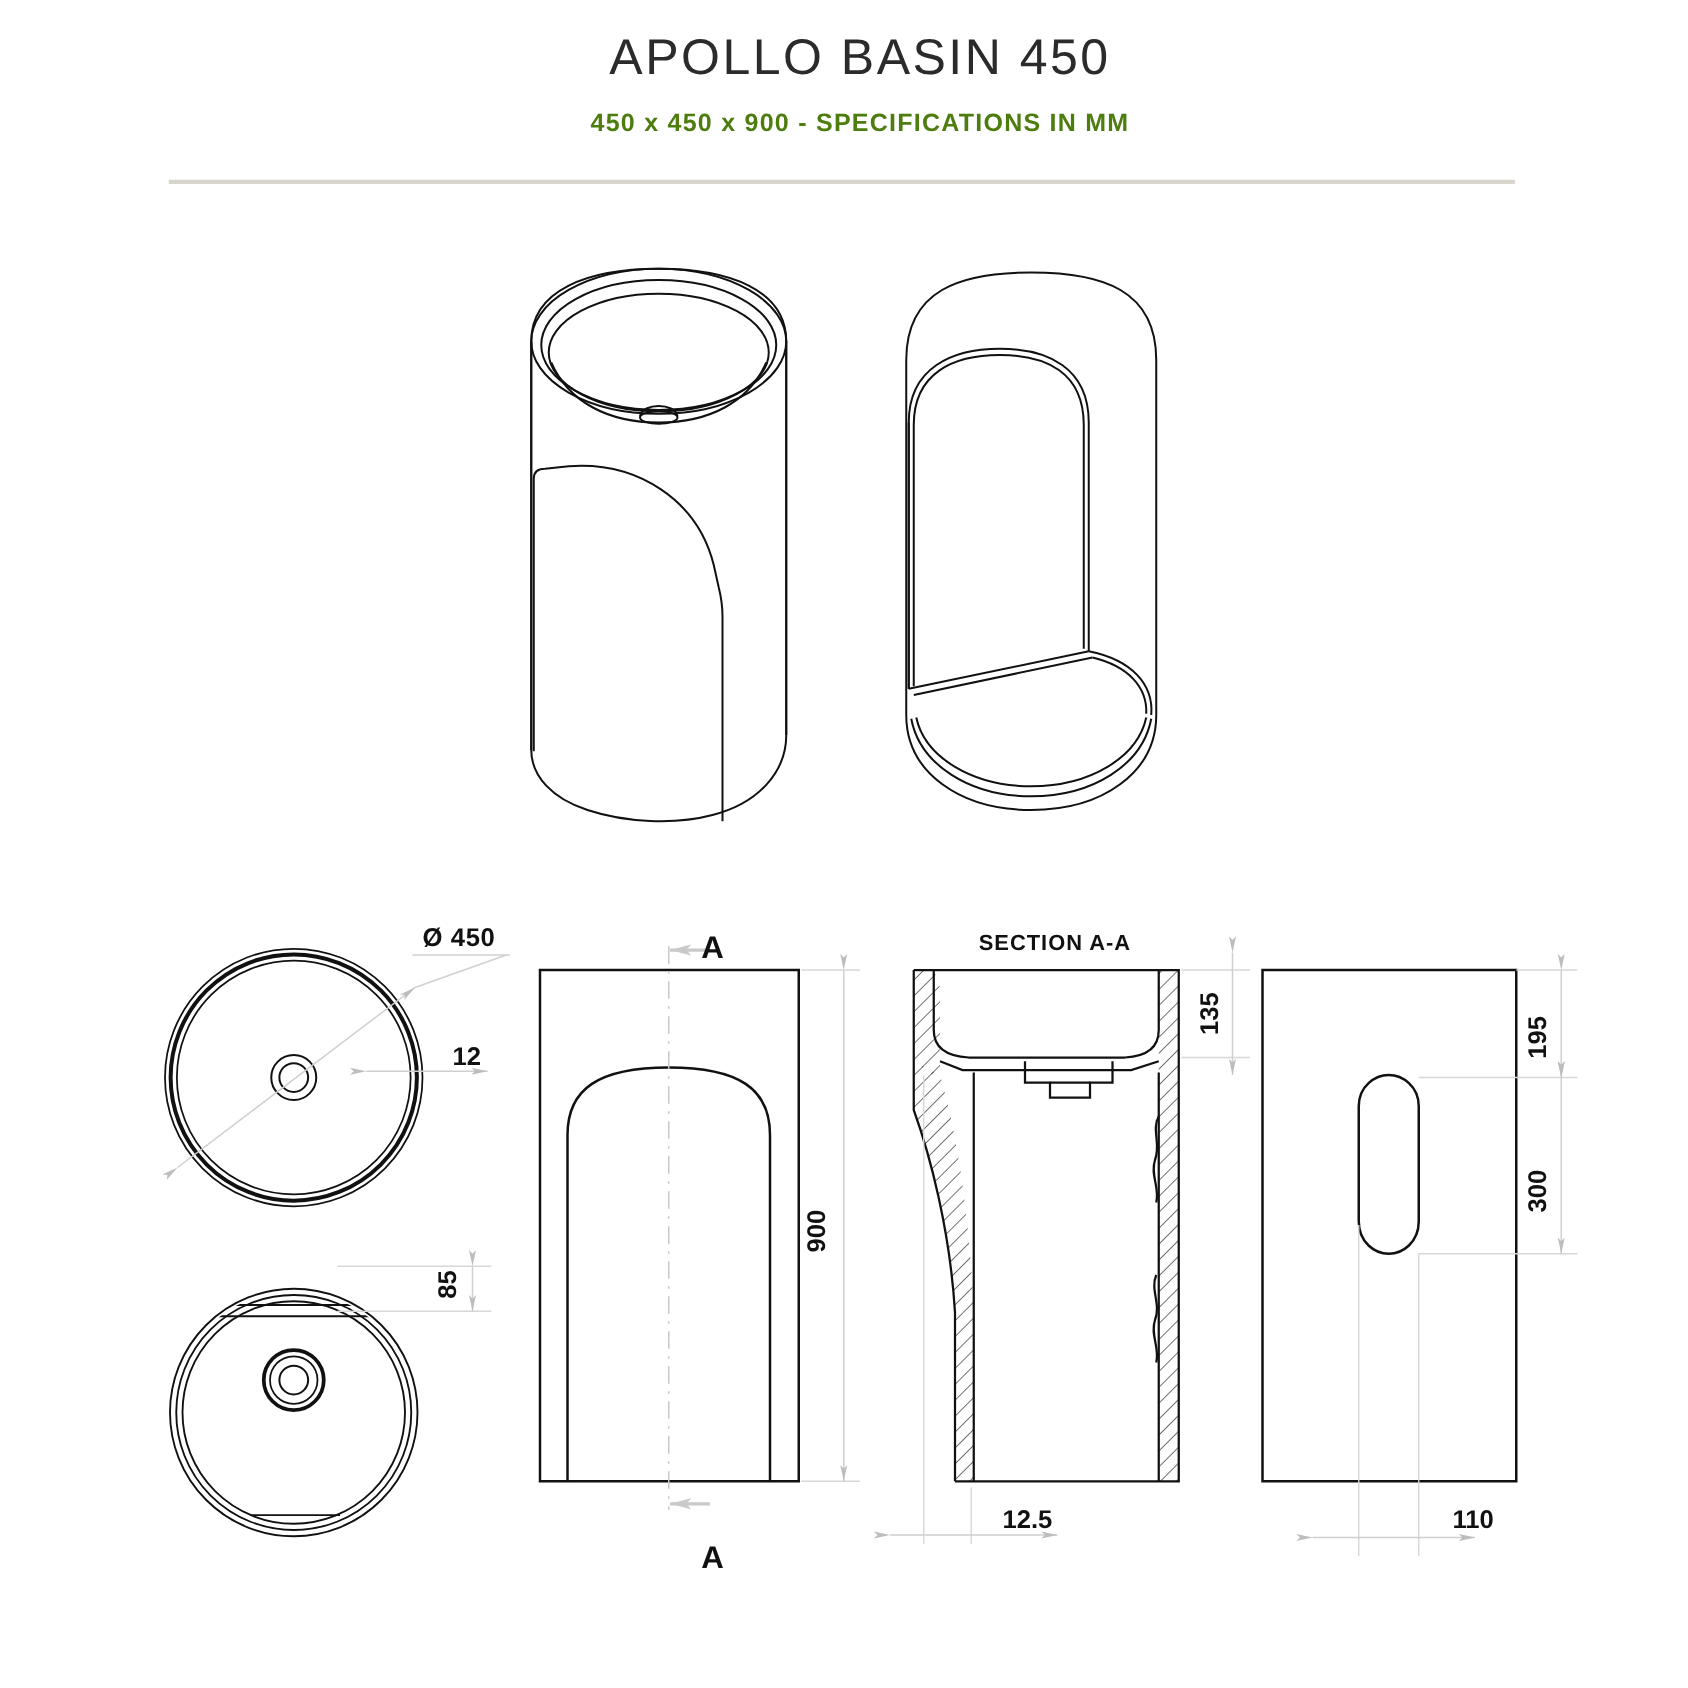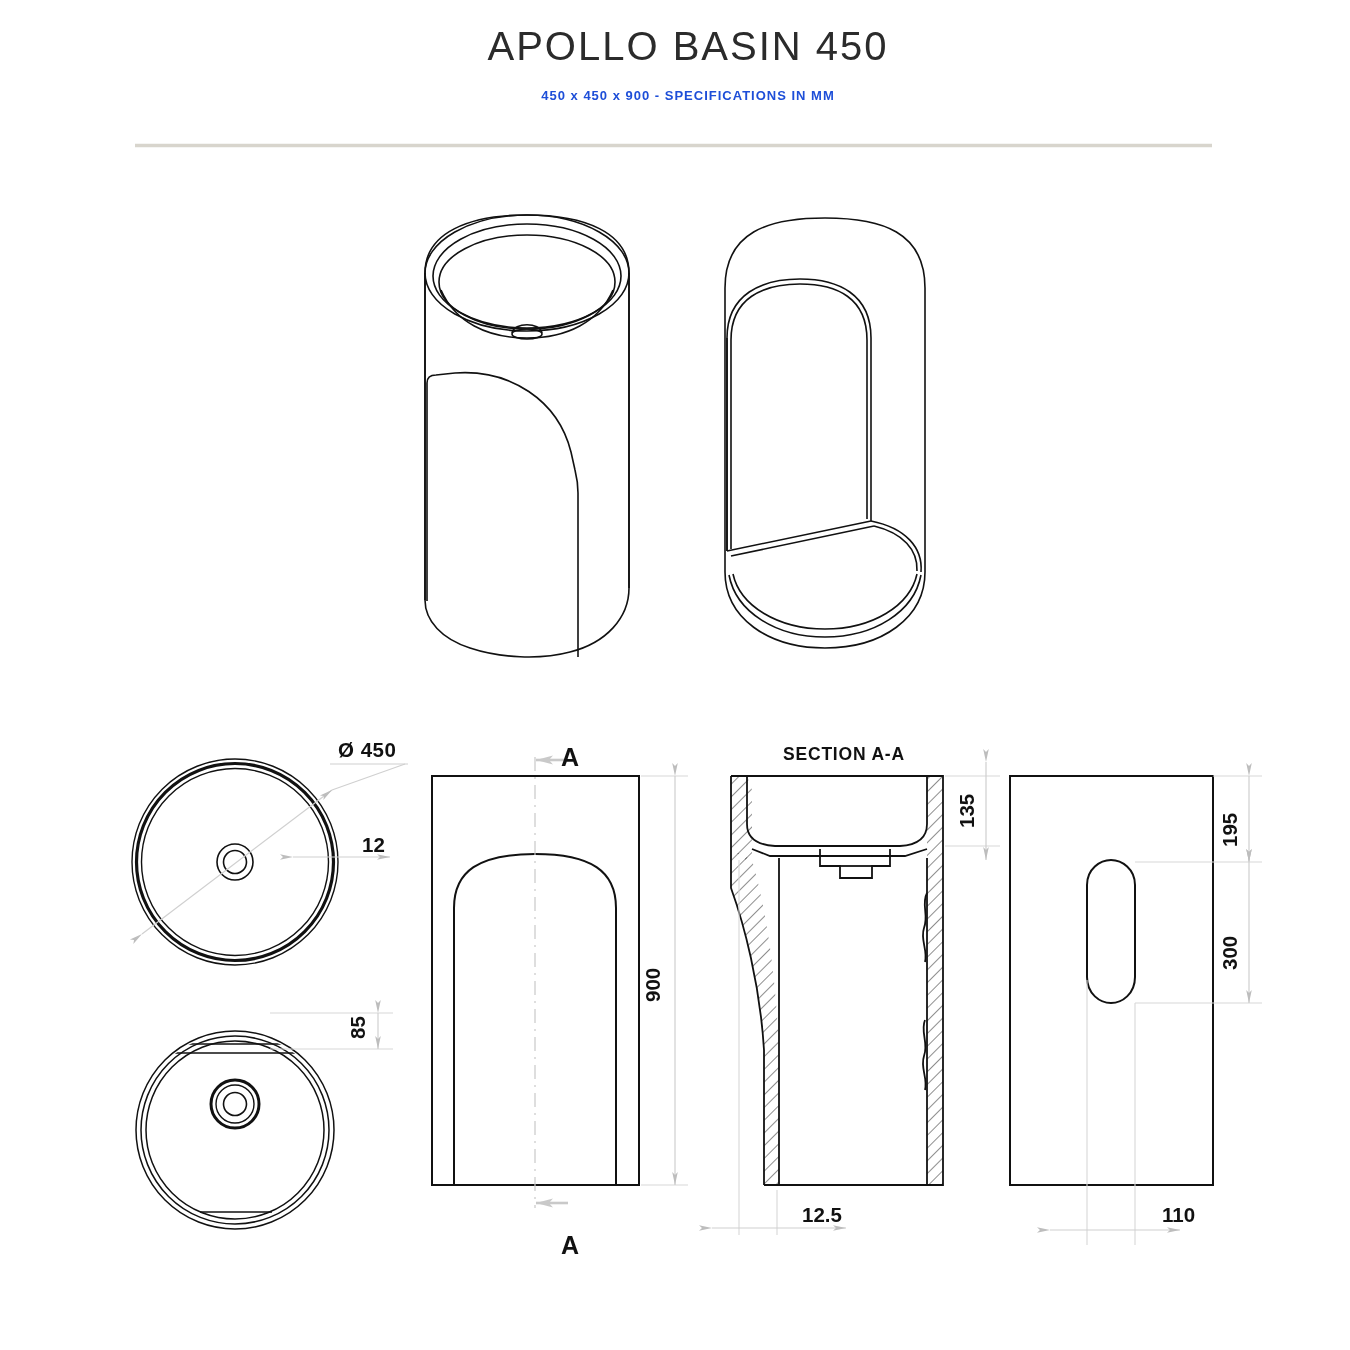--- a/index.html
+++ b/index.html
@@ -32,24 +32,24 @@
   #page-title {
     top: 24px;
     font-size: 40px;
     letter-spacing: 2.0px;
     font-weight: 400;
     color: #2b2b2b;
     white-space: nowrap;
   }
   #page-subtitle {
     top: 88px;
-    font-size: 13px;
+    font-size: 20px;
     letter-spacing: 1.0px;
     font-weight: 600;
-    color: #1d4ed8;
+    color: #4d7c0f;
     white-space: nowrap;
   }
   svg#drawing {
     position: absolute;
     left: 0; top: 0;
     width: 1350px;
     height: 1350px;
     display: block;
   }
   text {

